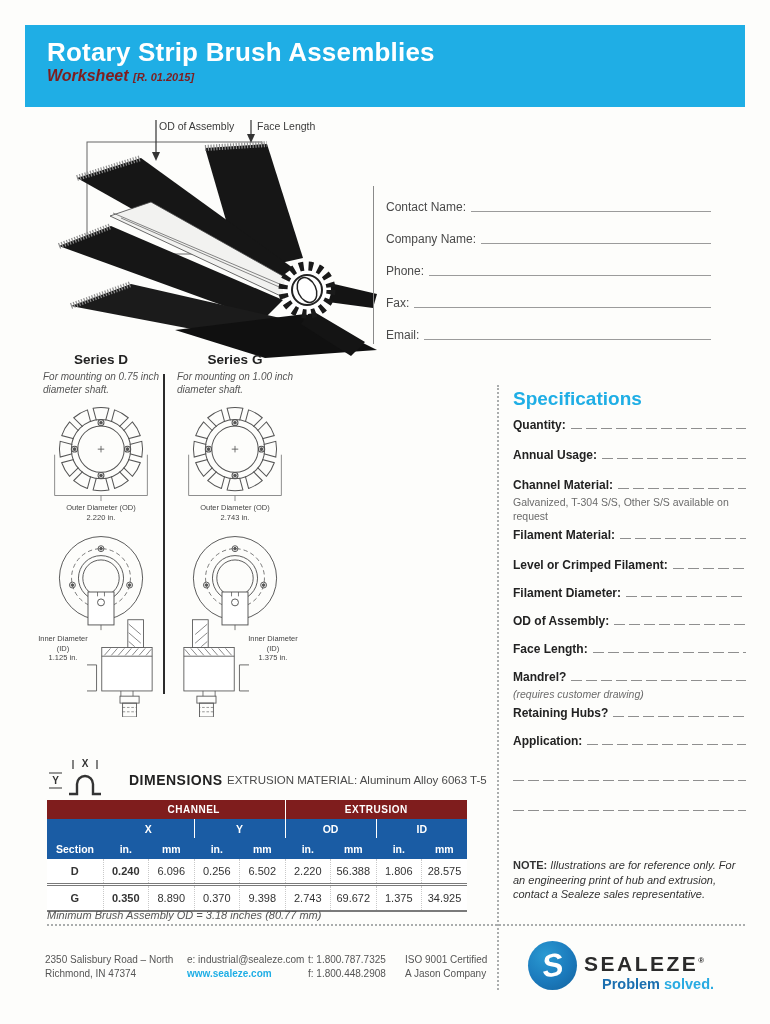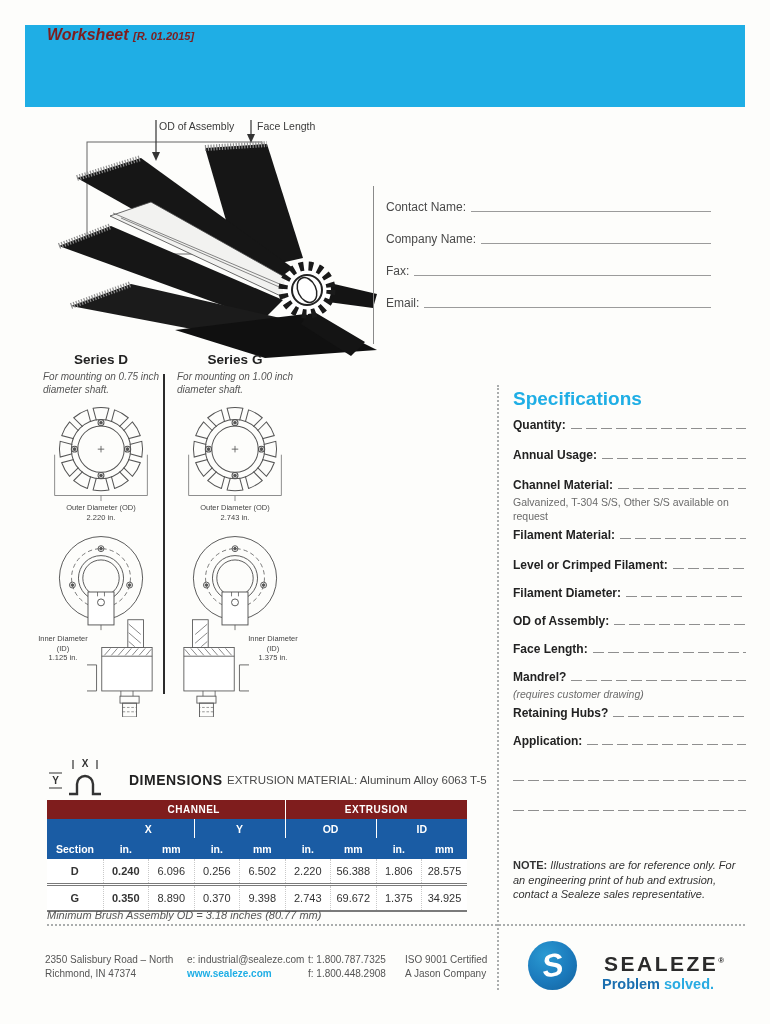--- a/index.html
+++ b/index.html
@@ -68,21 +68,21 @@
   .dims-foot{position:absolute;left:47px;top:909px;font-size:11px;font-style:italic;color:#555;}
   
   .foot{position:absolute;font-size:10px;color:#555;line-height:14px;}
   .f1{left:45px;top:953px;} .f2{left:187px;top:953px;} .f3{left:308px;top:953px;} .f4{left:405px;top:953px;}
   .weblink{color:#1faee5;font-weight:bold;text-decoration:none;}
   .logo{position:absolute;left:528px;top:938px;width:200px;height:60px;}
   .logo-ball{position:absolute;left:0;top:3px;width:49px;height:49px;border-radius:50%;
              background:radial-gradient(circle at 36% 30%,#2a9ad2,#1b7abc 55%,#13619c);}
   .logo-s{position:absolute;left:0;top:3px;width:49px;height:49px;display:flex;align-items:center;justify-content:center;
           color:#fff;font-size:32px;font-weight:bold;font-style:italic;transform:rotate(-8deg);}
-  .logo-word{position:absolute;left:56px;top:14px;font-size:21px;font-weight:bold;letter-spacing:2.5px;color:#2b2b2b;margin-left:20px;}
+  .logo-word{position:absolute;left:56px;top:14px;font-size:21px;font-weight:bold;letter-spacing:2.5px;color:#2b2b2b;}
   .logo-reg{font-size:8px;vertical-align:8px;letter-spacing:0;}
   .logo-tag{position:absolute;left:74px;top:38px;font-size:14.5px;font-weight:bold;}
   .tag1{color:#1b6fb0;margin-top:6px;} .tag2{color:#29abe2;}
   svg text{font-family:"Liberation Sans",sans-serif;}
 </style>
 </head>
 <body>
 
 <svg width="0" height="0" style="position:absolute" aria-hidden="true">
   <defs>
@@ -140,20 +140,21 @@
       <rect x="-9" y="34" width="22" height="8"></rect>
       <rect x="-6" y="42" width="16" height="16"></rect>
       <path d="M -6 47 h 16 M -6 52 h 16" stroke-dasharray="3 2" stroke-width="0.7"></path>
     </g>
   </defs>
 </svg>
 
 <div class="page">
 
   <div class="header">
+    <h1>Rotary Strip Brush Assemblies</h1>
     <div class="sub">
       <span>Worksheet</span>
       <span class="rev">[R. 01.2015]</span>
     </div>
   </div>
 
   <div class="illus">
     <span class="ill-label" style="left:104px">OD of Assembly</span>
     <span class="ill-label" style="left:202px">Face Length</span>
     <svg width="330" height="240" viewBox="0 0 330 240">
@@ -187,20 +188,24 @@
   </div>
 
   <div class="vline-contact"></div>
   <div class="contact">
     <div class="c-row">
       <span class="lbl">Contact Name:</span>
       <span class="sline"></span>
     </div>
     <div class="c-row">
       <span class="lbl">Company Name:</span>
+      <span class="sline"></span>
+    </div>
+    <div class="c-row">
+      <span class="lbl">Phone:</span>
       <span class="sline"></span>
     </div>
     <div class="c-row">
       <span class="lbl">Fax:</span>
       <span class="sline"></span>
     </div>
     <div class="c-row">
       <span class="lbl">Email:</span>
       <span class="sline"></span>
     </div>

